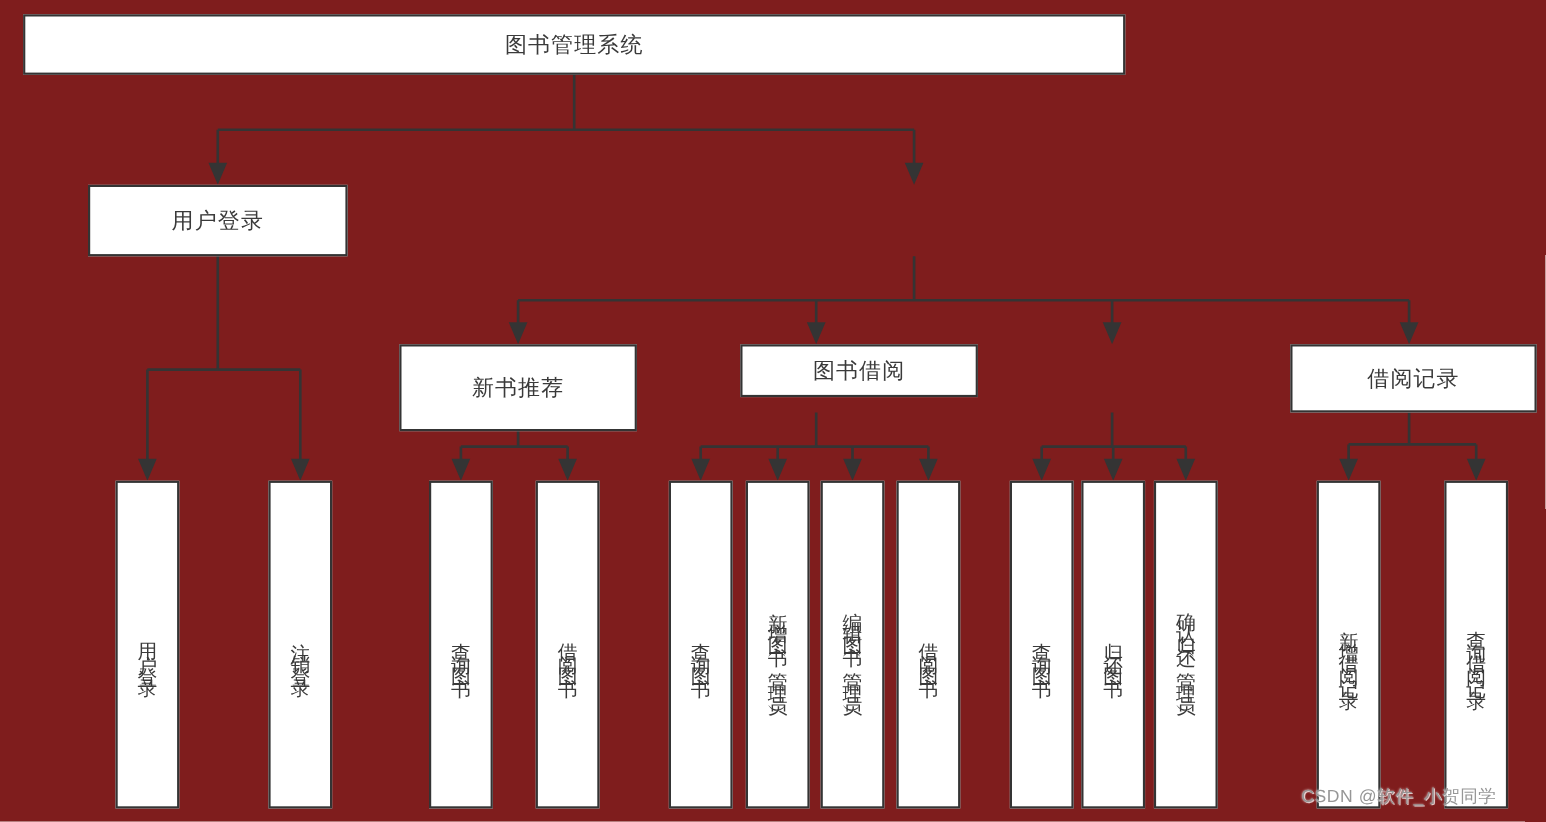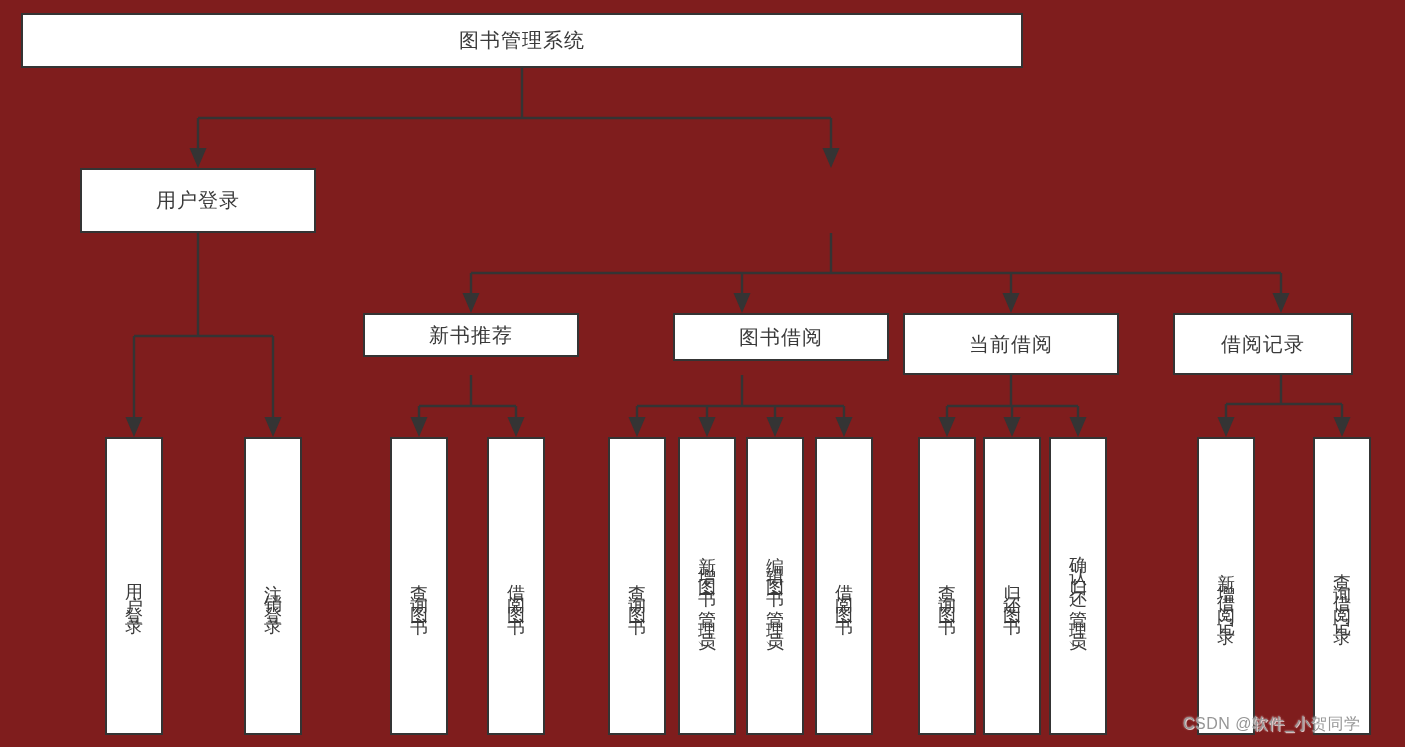--- a/index.html
+++ b/index.html
@@ -39,24 +39,24 @@
     line-height: 1;
     letter-spacing: 11px;
     margin-bottom: -11px;
     color: #3a3a3a;
     white-space: nowrap;
   }
   
   .n-root   { left: 21px;  top: 13px;  width: 1002px; height: 55px; }
   .n-ul     { left: 80px;  top: 168px; width: 236px;  height: 65px; }
   .n-bm     { left: 714px; top: 168px; width: 236px;  height: 65px; }
-  .n-nb     { left: 363px; top: 313px; width: 216px;  height: 44px; }
+  .n-nb     { left: 363px; top: 313px; width: 216px;  height: 79px; }
   .n-bb     { left: 634px; top: 313px; width: 216px;  height: 48px; margin-left: 39px; }
   .n-cb     { left: 903px; top: 313px; width: 216px;  height: 62px; }
-  .n-br     { left: 1173px;top: 313px; width: 180px;  height: 62px; }
+  .n-br     { left: 1173px;top: 313px; width: 224px;  height: 62px; }
   .leaf     { top: 437px; width: 58px; height: 298px; }
   .l-g1a { left: 105px; }  .l-g1b { left: 244px; }
   .l-g2a { left: 390px; }  .l-g2b { left: 487px; }
   .l-g3a { left: 608px; }  .l-g3b { left: 678px; }
   .l-g3c { left: 746px; }  .l-g3d { left: 815px; }
   .l-g4a { left: 918px; }  .l-g4b { left: 983px; }  .l-g4c { left: 1049px; }
   .l-g5a { left: 1197px; } .l-g5b { left: 1313px; }
   .watermark {
     position: absolute;
     left: 1183px;
@@ -131,23 +131,20 @@
   <div class="node h-node n-ul">
     <span>用户登录</span>
   </div>
 
   <div class="node h-node n-nb">
     <span>新书推荐</span>
   </div>
   <div class="node h-node n-bb">
     <span>图书借阅</span>
   </div>
-  <div class="node h-node n-cb">
-    <span>当前借阅</span>
-  </div>
   <div class="node h-node n-br">
     <span>借阅记录</span>
   </div>
 
   <div class="node leaf l-g1a">
     <span>用户登录</span>
   </div>
   <div class="node leaf l-g1b">
     <span>注销登录</span>
   </div>

